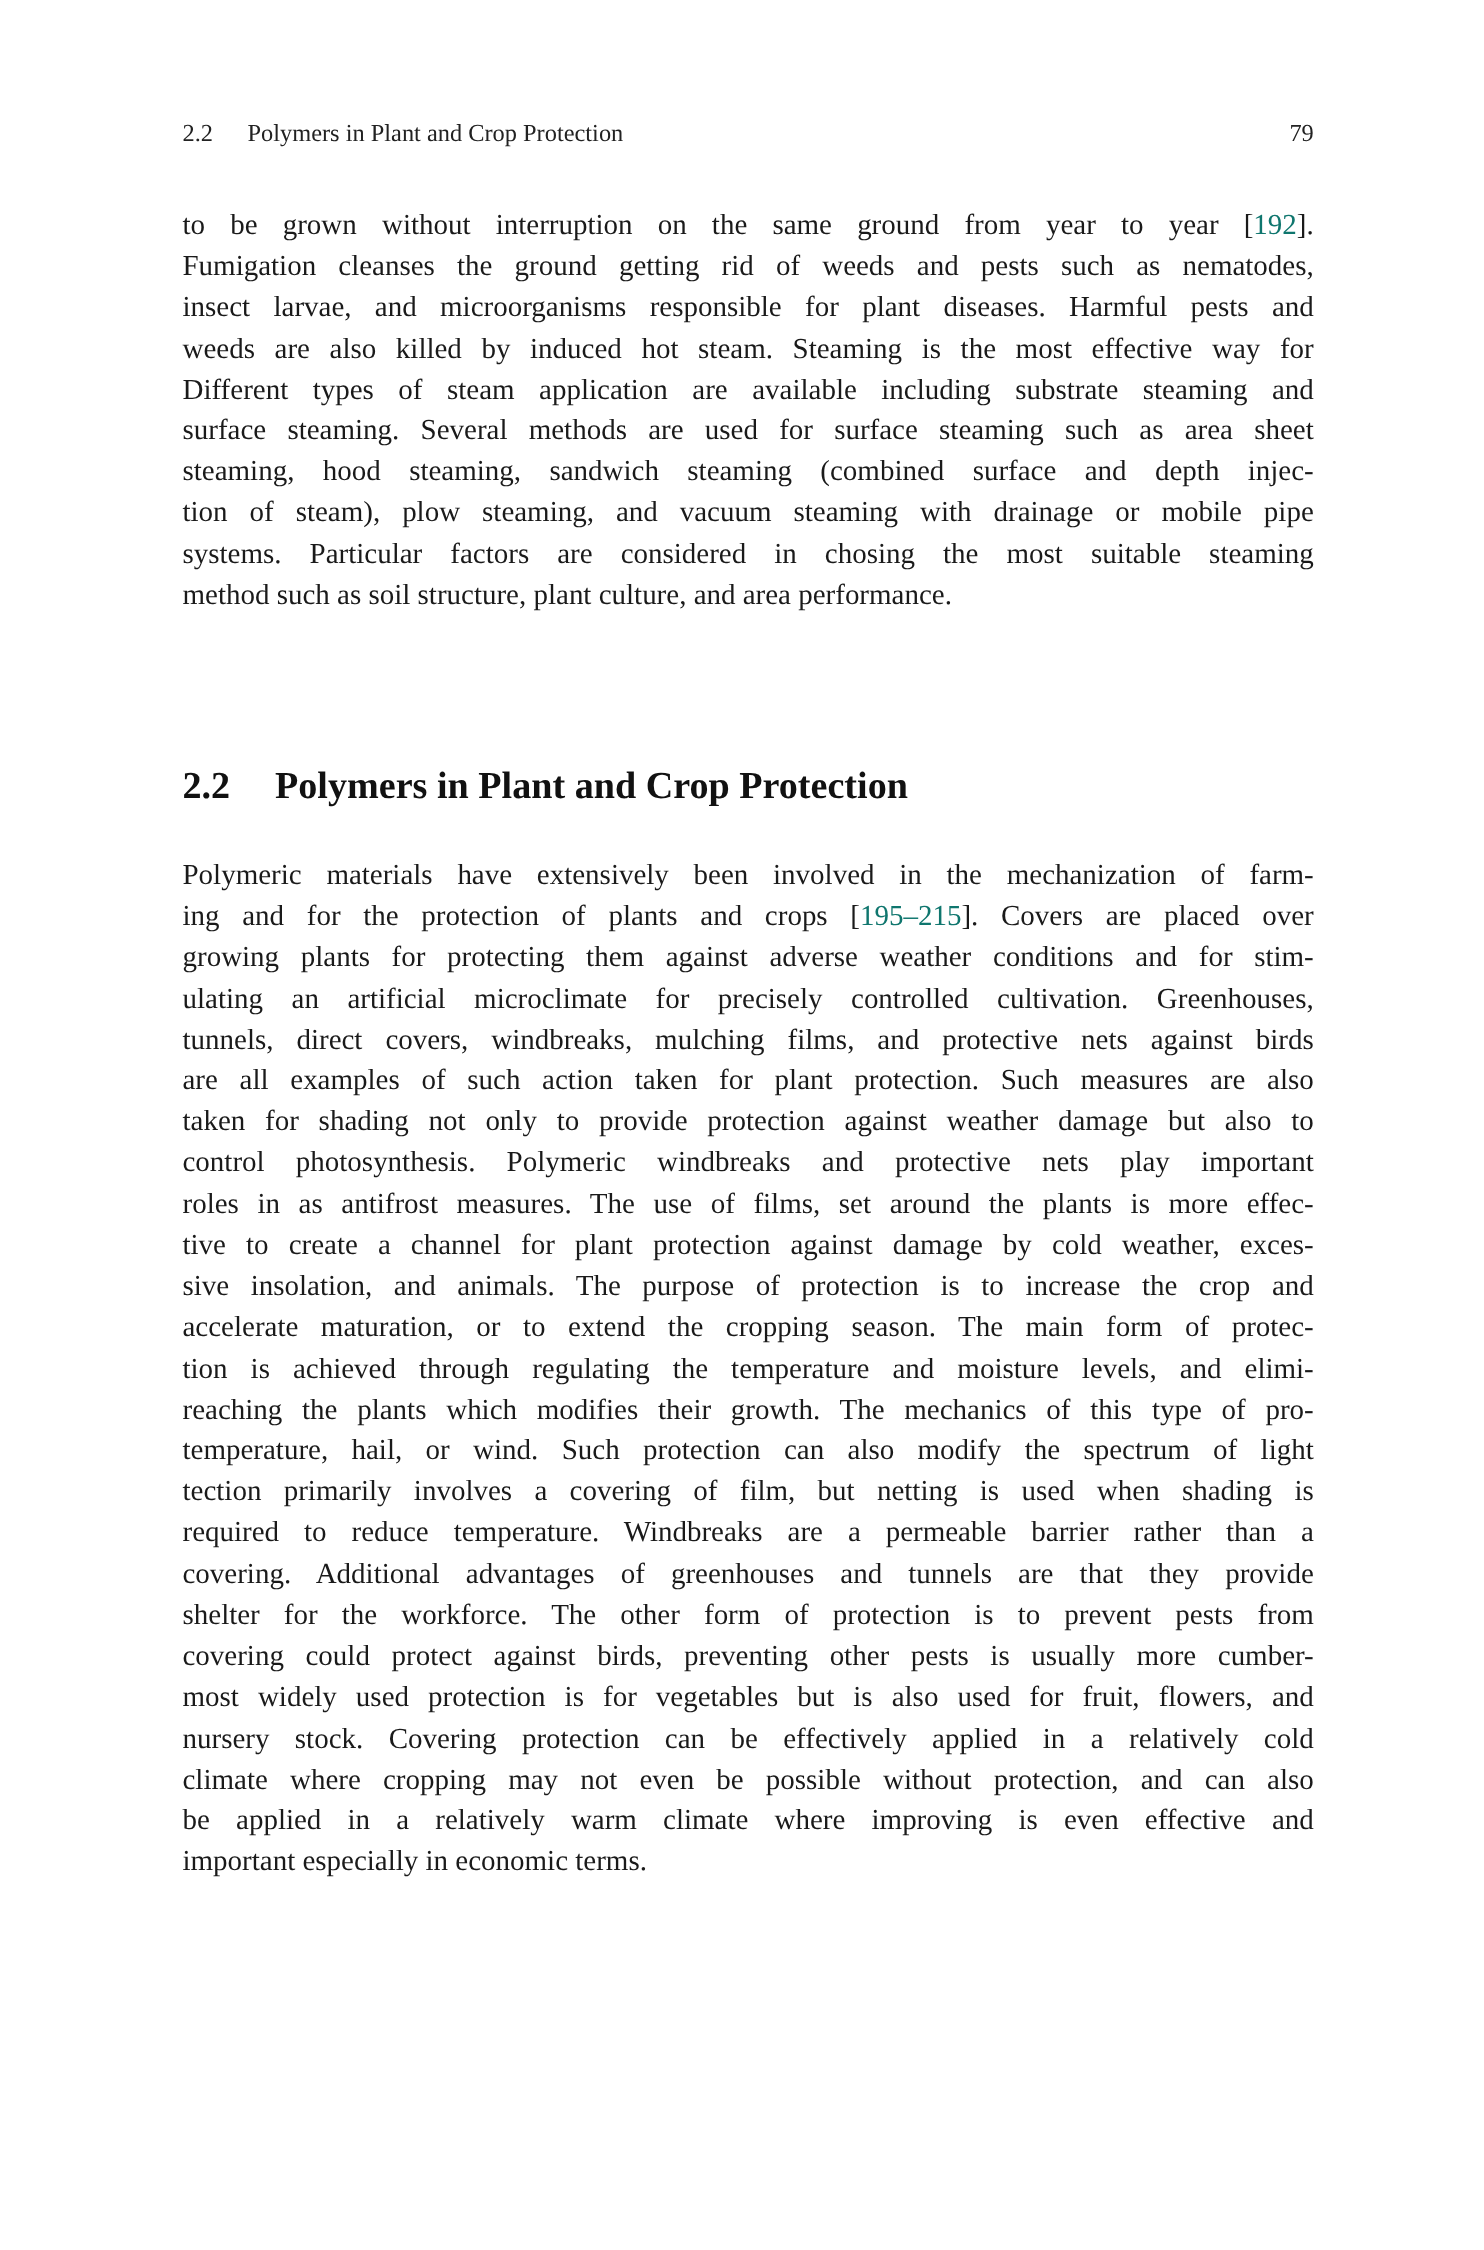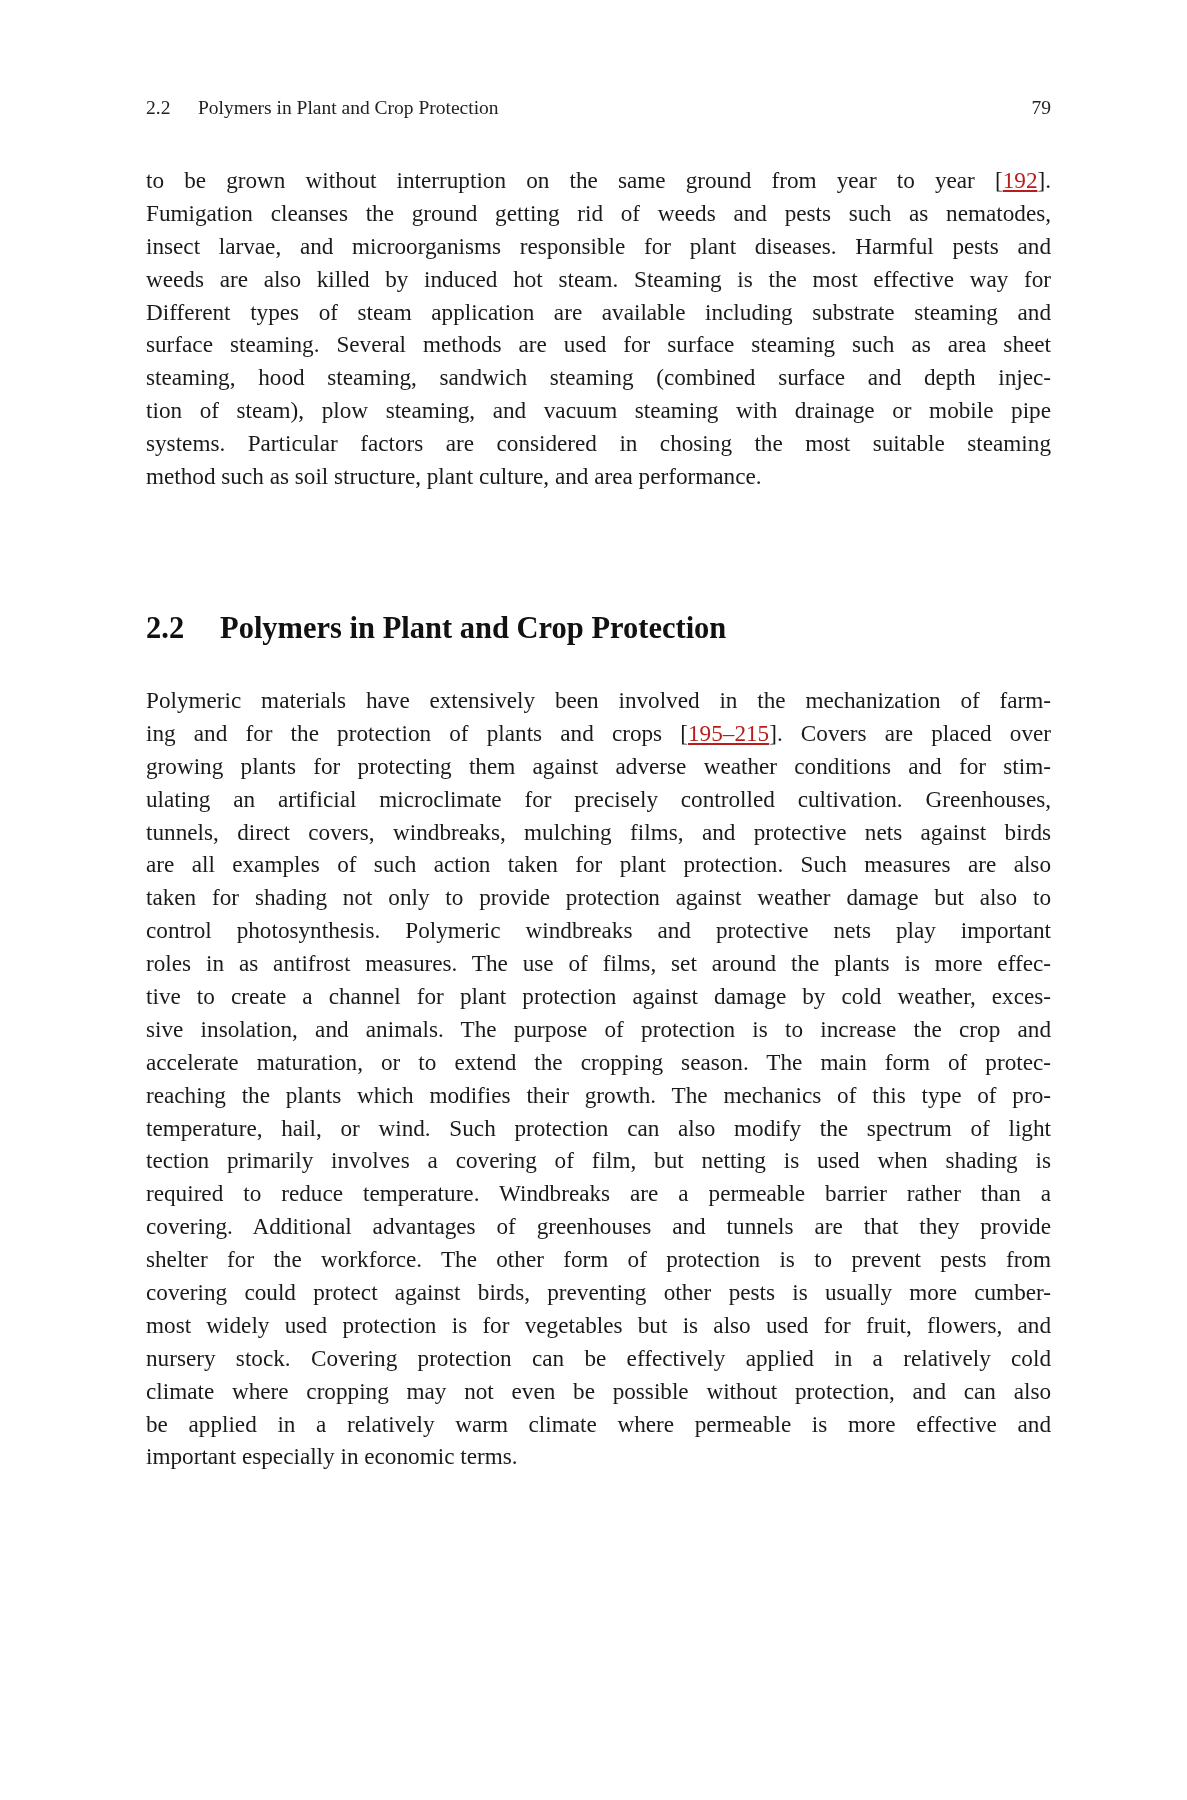--- a/index.html
+++ b/index.html
@@ -4,21 +4,21 @@
 <style>
   html, body { margin: 0; padding: 0; background: #ffffff; }
   body { width: 1187px; height: 1800px; position: relative; overflow: hidden; }
   .page { position: absolute; left: 0; top: 0; width: 1187px; height: 1800px; background: #fff; color: #1a1a1a; font-family: "Liberation Serif", "DejaVu Serif", serif; }
   .running-head { position: absolute; top: 96px; left: 146px; width: 905px; font-size: 19.5px; line-height: 24px; color: #222; }
   .running-head .num { display: inline-block; width: 52px; }
   .running-head .page-num { position: absolute; right: 0; top: 0; }
   .para { position: absolute; left: 146px; width: 905px; font-size: 23.2px; }
   .line { display: block; height: 32.9px; line-height: 32.9px; text-align: justify; text-align-last: justify; white-space: nowrap; overflow: visible; }
   .line.last { text-align-last: left; }
-  .ref { color: #b91c1c; text-decoration: underline; }
+  .ref { color: #0f766e; }
   .section-title { position: absolute; left: 146px; top: 608px; font-size: 30.5px; font-weight: bold; line-height: 40px; color: #111; }
   .section-title .sec-num { display: inline-block; width: 74px; }
 </style>
 </head>
 <body>
 
 <div class="page">
 
   <div class="running-head">
     <span class="num">2.2</span><span>Polymers in Plant and Crop Protection</span>
@@ -48,27 +48,28 @@
       <span class="line">growing plants for protecting them against adverse weather conditions and for stim-</span>
       <span class="line">ulating an artificial microclimate for precisely controlled cultivation. Greenhouses,</span>
       <span class="line">tunnels, direct covers, windbreaks, mulching films, and protective nets against birds</span>
       <span class="line">are all examples of such action taken for plant protection. Such measures are also</span>
       <span class="line">taken for shading not only to provide protection against weather damage but also to</span>
       <span class="line">control photosynthesis. Polymeric windbreaks and protective nets play important</span>
       <span class="line">roles in as antifrost measures. The use of films, set around the plants is more effec-</span>
       <span class="line">tive to create a channel for plant protection against damage by cold weather, exces-</span>
       <span class="line">sive insolation, and animals. The purpose of protection is to increase the crop and</span>
       <span class="line">accelerate maturation, or to extend the cropping season. The main form of protec-</span>
+      <span class="line">tion is achieved through regulating the temperature and moisture levels, and elimi-</span>
       <span class="line">reaching the plants which modifies their growth. The mechanics of this type of pro-</span>
       <span class="line">temperature, hail, or wind. Such protection can also modify the spectrum of light</span>
       <span class="line">tection primarily involves a covering of film, but netting is used when shading is</span>
       <span class="line">required to reduce temperature. Windbreaks are a permeable barrier rather than a</span>
       <span class="line">covering. Additional advantages of greenhouses and tunnels are that they provide</span>
       <span class="line">shelter for the workforce. The other form of protection is to prevent pests from</span>
       <span class="line">covering could protect against birds, preventing other pests is usually more cumber-</span>
       <span class="line">most widely used protection is for vegetables but is also used for fruit, flowers, and</span>
       <span class="line">nursery stock. Covering protection can be effectively applied in a relatively cold</span>
       <span class="line">climate where cropping may not even be possible without protection, and can also</span>
-      <span class="line">be applied in a relatively warm climate where permeable is more effective and</span>
+      <span class="line">be applied in a relatively warm climate where improving is even effective and</span>
       <span class="line last">important especially in economic terms.</span>
     </div>
 
 </div>
 
 </body></html>

